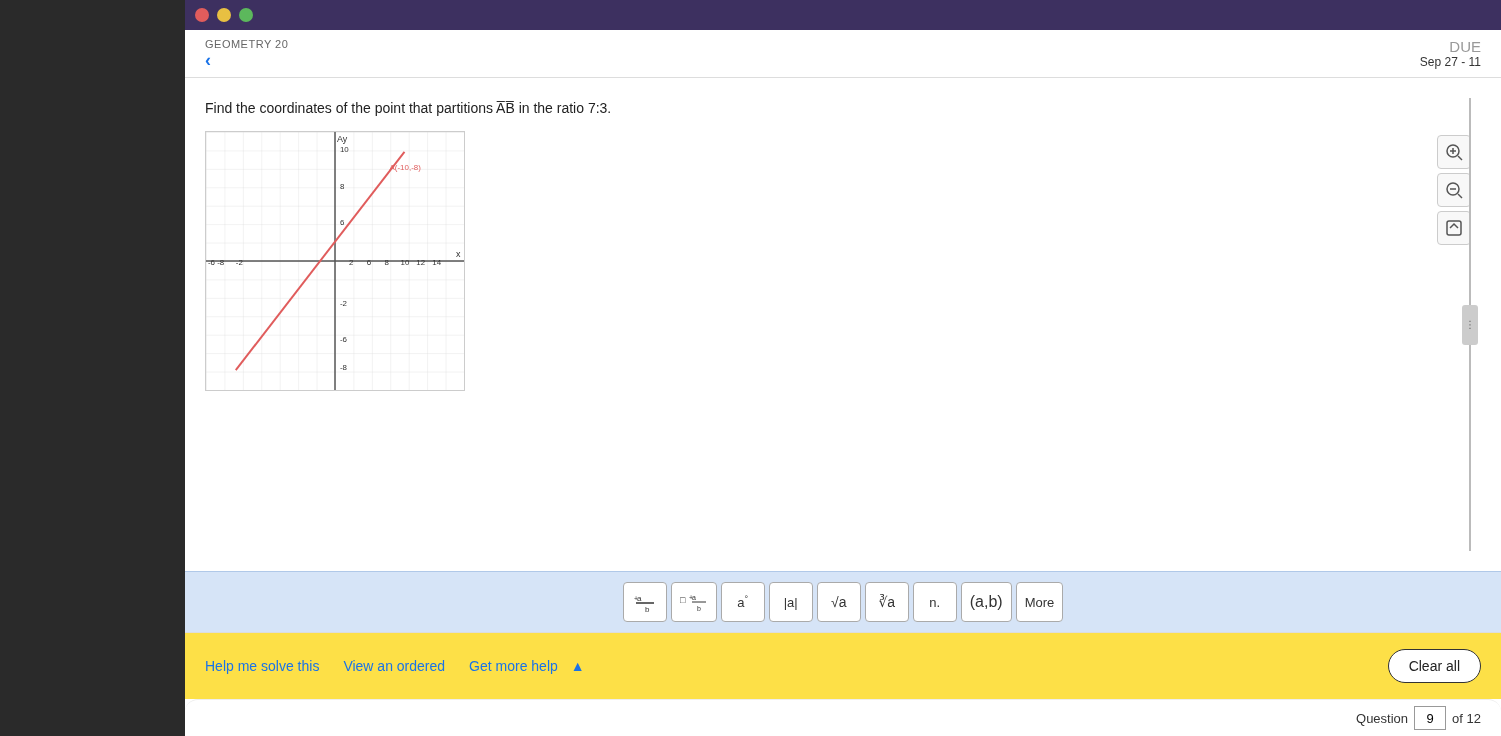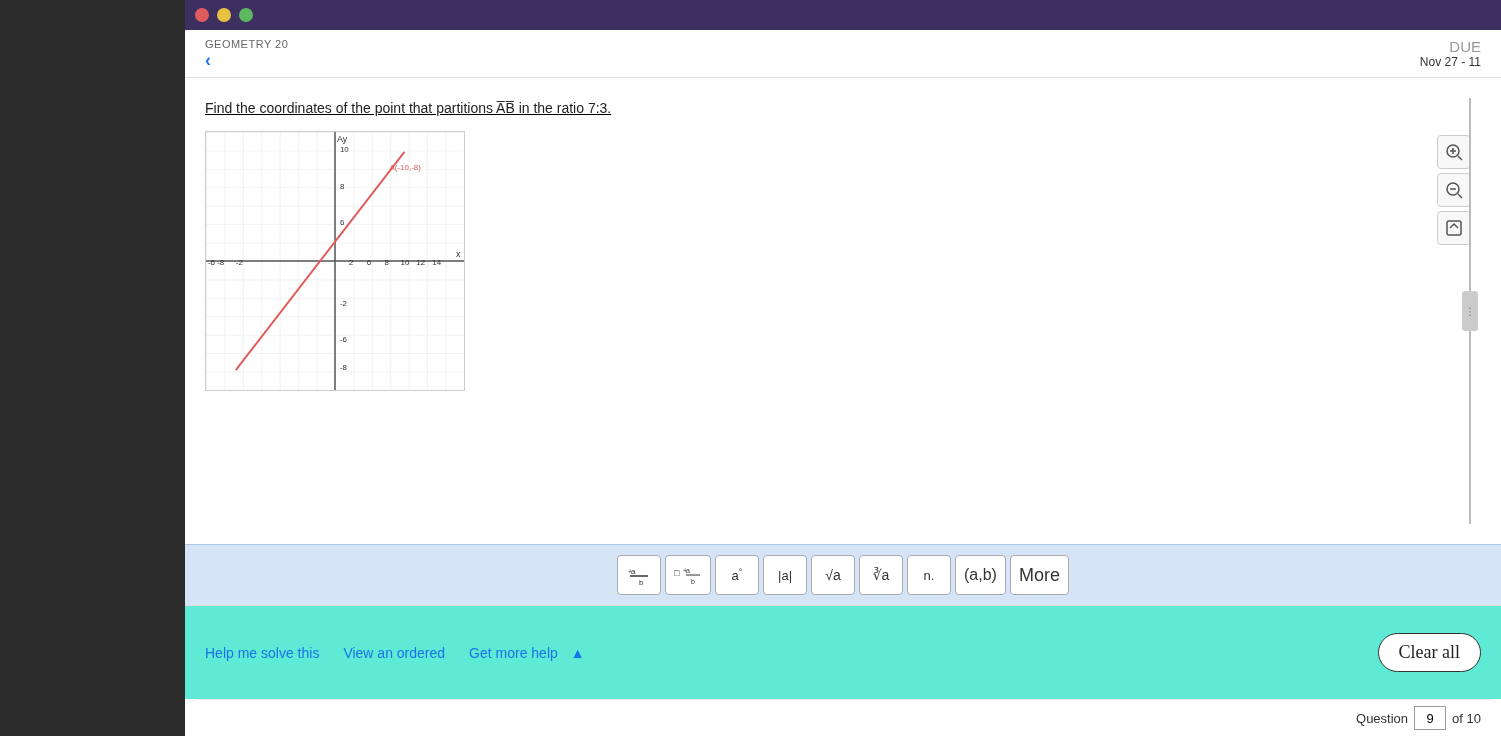--- a/index.html
+++ b/index.html
@@ -85,21 +85,20 @@
       color: #999;
       font-size: 15px;
     }
 
     .question-section {
       flex: 1;
       display: flex;
       padding: 20px;
       gap: 32px;
       overflow: auto;
-      text-decoration: underline;
     }
 
     .left-panel {
       flex: 1;
       display: flex;
       flex-direction: column;
       gap: 12px;
     }
 
     .question-text {
@@ -188,28 +187,28 @@
       display: flex;
       align-items: center;
       justify-content: center;
       cursor: pointer;
       font-size: 13px;
       color: #333;
       padding: 0 8px;
     }
 
     .tool-btn.more-btn {
-      font-size: 18px;
+      font-size: 13px;
       font-weight: normal;
       text-align: center;
     }
 
     .bottom-bar {
-      background: #5eead4;
-      padding: 27px 20px;
+      background: #fde047;
+      padding: 16px 20px;
       display: flex;
       align-items: center;
       justify-content: space-between;
       border-top: 1px solid #ddd;
     }
 
     .bottom-links {
       display: flex;
       gap: 24px;
       align-items: center;
@@ -229,24 +228,23 @@
       display: flex;
       align-items: center;
       gap: 13px;
     }
 
     .clear-all-btn {
       border: 1px solid #333;
       background: #fff;
       border-radius: 20px;
       padding: 8px 20px;
-      font-size: 18px;
+      font-size: 14px;
       color: #222;
       cursor: pointer;
-      font-family: Liberation Serif, serif;
     }
 
     .pagination-area {
       display: flex;
       align-items: center;
       gap: 6px;
       font-size: 13px;
       color: #333;
     }
 
@@ -307,21 +305,21 @@
 
   <div class="header">
     <div class="breadcrumb-area">
       <span class="course-label">GEOMETRY 20</span>
       <div class="back-link">
         <span class="back-arrow">‹</span>
       </div>
     </div>
     <div class="due-area">
       <div class="due-label">DUE</div>
-      <div>Nov 27 - 11</div>
+      <div>Sep 27 - 11</div>
     </div>
   </div>
 
   <div class="question-section">
 
     <div class="left-panel">
       <div class="question-text">
         Find the coordinates of the point that partitions A̅B̅ in the ratio 7:3.
       </div>
 
@@ -457,17 +455,17 @@
     </div>
     <div style="display:flex; align-items:center; gap:20px;">
       <button class="clear-all-btn">Clear all</button>
     </div>
   </div>
 
   <div class="footer-row">
     <div class="pagination-area">
       <span>Question</span>
       <input type="text" class="pagination-input" value="9" style="">
-      <span>of 10</span>
+      <span>of 12</span>
     </div>
   </div>
 
 </div>
 
 </body></html>

